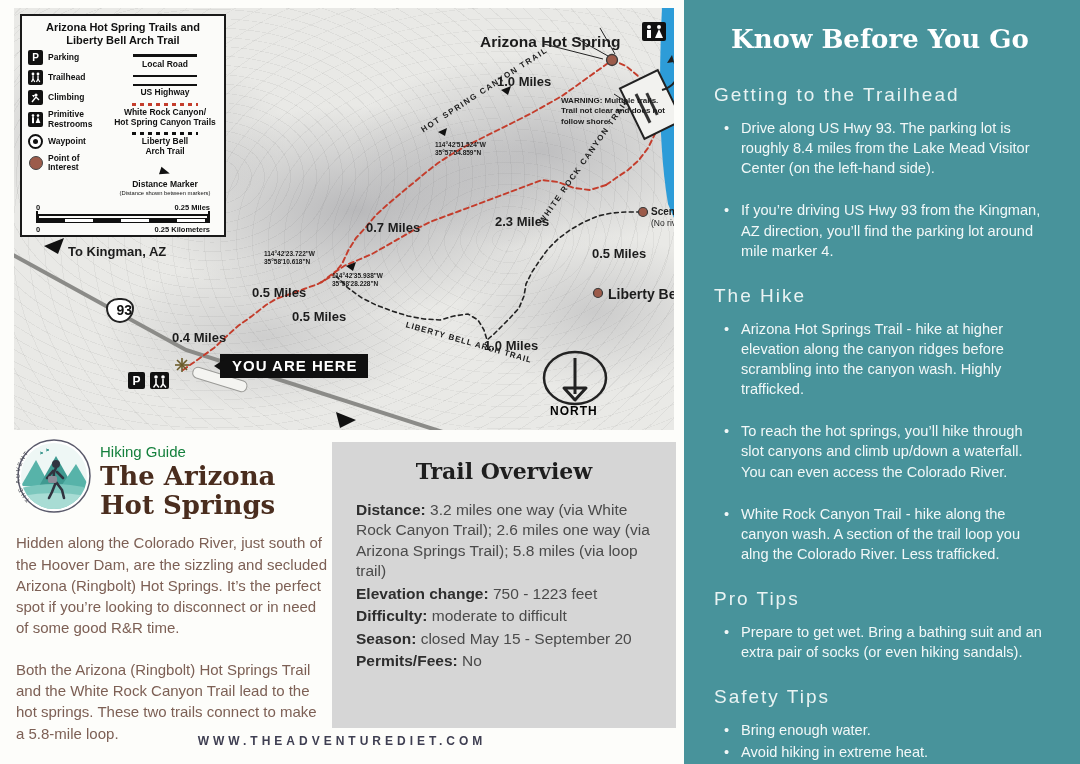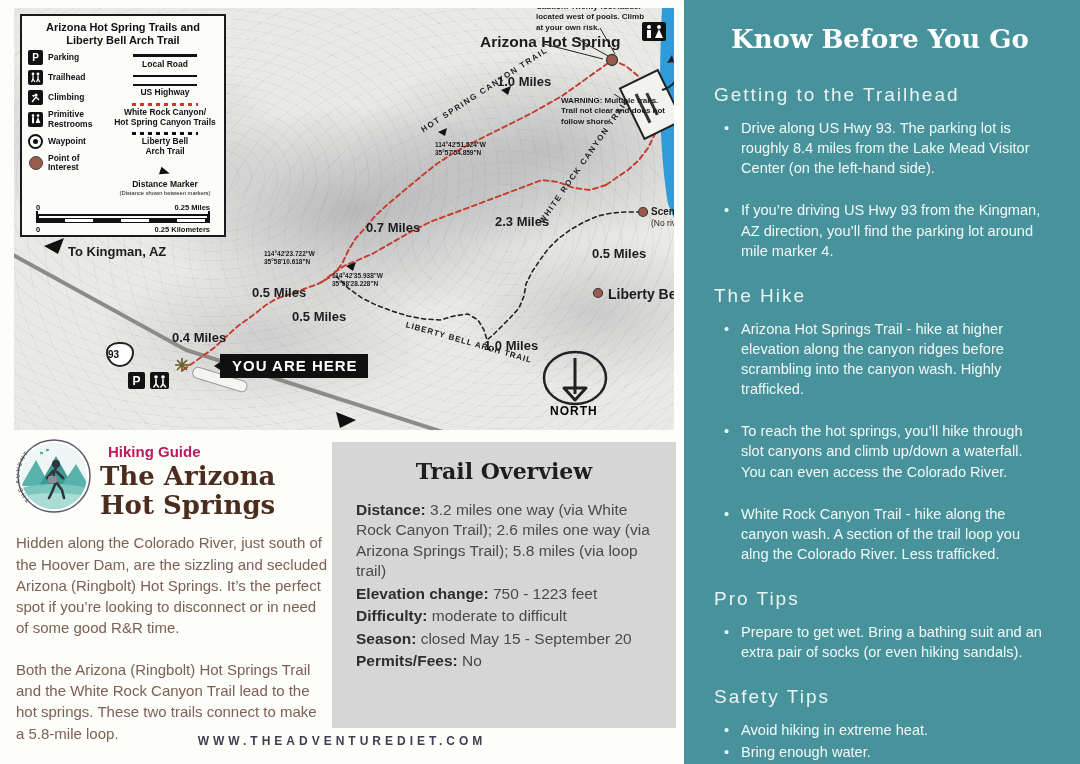--- a/index.html
+++ b/index.html
@@ -23,21 +23,21 @@
   .tiny{font-size:6.5px;line-height:1.3;font-weight:bold;color:#222;}
   .trailname{font-size:8px;font-weight:bold;letter-spacing:1.6px;color:#111;transform-origin:left center;}
   .note{font-size:8px;font-weight:bold;line-height:1.3;}
   .poi-label{font-size:14px;font-weight:bold;text-align:right;}
   .yah{position:absolute;left:206px;top:346px;z-index:3;background:#101010;color:#fff;
        font-size:15px;font-weight:bold;letter-spacing:1px;padding:3px 10px 4px 12px;text-align:right;}
   .yah::before{content:"";position:absolute;left:-17px;top:1px;border:11px solid transparent;
        border-right:17px solid #101010;}
   .shield{position:absolute;left:92px;top:290px;z-index:2;width:24px;height:21px;background:#fff;
        border:2px solid #222;border-radius:45% 45% 50% 50%/40% 40% 60% 60%;
-       font-size:10px;font-weight:bold;text-align:left;line-height:21px;color:#111;margin-top:44px;}
+       font-size:14px;font-weight:bold;text-align:right;line-height:21px;color:#111;}
   .north-lbl{position:absolute;left:536px;top:396px;z-index:2;font-size:12px;font-weight:bold;letter-spacing:1px;}
 
   
   .legend{position:absolute;left:6px;top:6px;z-index:4;width:190px;background:#fbfbf9;
           border:2px solid #1a1a1a;padding:5px 6px 1px 6px;color:#111;}
   .legend h3{margin:0 0 4px 0;font-size:11px;line-height:1.15;text-align:center;font-weight:bold;}
   .leg-cols{display:flex;}
   .leg-left{width:84px;}
   .leg-right{flex:1;}
   .leg-row{display:flex;align-items:center;margin-bottom:5px;}
@@ -64,21 +64,21 @@
   .scale .row{display:flex;justify-content:space-between;font-size:7.5px;font-weight:bold;}
   .scalebar{height:2px;background:#111;position:relative;margin:2px 0 2px 0;}
   .scalebar::before,.scalebar::after{content:"";position:absolute;top:-3px;width:2px;height:7px;background:#111;}
   .scalebar::before{left:0;} .scalebar::after{right:0;}
 
   
   .guide{position:absolute;left:16px;top:438px;width:312px;}
   .guide-head{display:flex;}
   .logo{width:76px;height:76px;flex:0 0 76px;}
   .guide-titles{margin-left:8px;padding-top:5px;}
-  .eyebrow{font-size:15px;color:#be185d;margin:0 0 2px 8px;font-weight:bold;}
+  .eyebrow{font-size:15px;color:#15803d;margin:0 0 2px 0;}
   .gtitle{font-family:"DejaVu Serif","Liberation Serif",serif;font-weight:bold;color:#4A2D1E;
           font-size:26px;line-height:1.12;margin:0;}
   .guide p.body{font-size:15px;line-height:1.42;color:#7D6055;margin:12px 0 0 0;}
   .guide p.body+p.body{margin-top:20px;}
   .footer-url{position:absolute;left:0;bottom:16px;width:684px;text-align:center;
           font-size:12px;letter-spacing:4px;color:#3f3f52;font-weight:bold;}
 
   
   .overview{position:absolute;left:332px;top:442px;width:344px;height:286px;background:#D6D6D6;
             box-sizing:border-box;padding:16px 24px;}
@@ -182,25 +182,20 @@
           <line x1="142" y1="371" x2="142" y2="376" stroke="#fff" stroke-width="1.6"></line>
         <line x1="142" y1="376" x2="139.5" y2="379.5" stroke="#fff" stroke-width="1.4"></line>
         <line x1="142" y1="376" x2="145" y2="379.5" stroke="#fff" stroke-width="1.4"></line>
         <circle cx="149" cy="369" r="1.8" fill="#fff"></circle>
           <line x1="149" y1="371" x2="149" y2="376" stroke="#fff" stroke-width="1.6"></line>
         <line x1="149" y1="376" x2="146.5" y2="379.5" stroke="#fff" stroke-width="1.4"></line>
         <line x1="149" y1="376" x2="152" y2="379.5" stroke="#fff" stroke-width="1.4"></line>
       </g>
     </svg>
 
-    <div class="lbl note" style="left:522px;top:-6px;">
-      <span>Caution: Twenty-foot ladder</span><br>
-      <span>located west of pools. Climb</span><br>
-      <span>at your own risk.</span>
-    </div>
     <div class="lbl" style="left:466px;top:25px;font-size:15.5px;font-weight:bold;">Arizona Hot Spring</div>
     <div class="lbl sm" style="left:483px;top:66px;">1.0 Miles</div>
     <div class="lbl trailname" style="left:408px;top:118px;transform:rotate(-33deg);">HOT SPRING CANYON TRAIL</div>
     <div class="lbl note" style="left:547px;top:88px;">
       <span>WARNING: Multiple trails.</span><br>
       <span>Trail not clear and does not</span><br>
       <span>follow shore.</span>
     </div>
     <div class="lbl tiny" style="left:421px;top:133px;">
       <span>114°42'51.524"W</span><br><span>35°57'54.859"N</span>
@@ -399,19 +394,19 @@
       <li>White Rock Canyon Trail - hike along the canyon wash. A section of the trail loop you alng the Colorado River. Less trafficked.</li>
     </ul>
 
     <h2 class="sec-title">Pro Tips</h2>
     <ul>
       <li>Prepare to get wet. Bring a bathing suit and an extra pair of socks (or even hiking sandals).</li>
     </ul>
 
     <h2 class="sec-title">Safety Tips</h2>
     <ul class="tight">
+      <li>Bring enough water.</li>
       <li>Avoid hiking in extreme heat.</li>
-      <li>Bring enough water.</li>
 
     </ul>
   </div>
 
 </div>
 
 </body></html>

